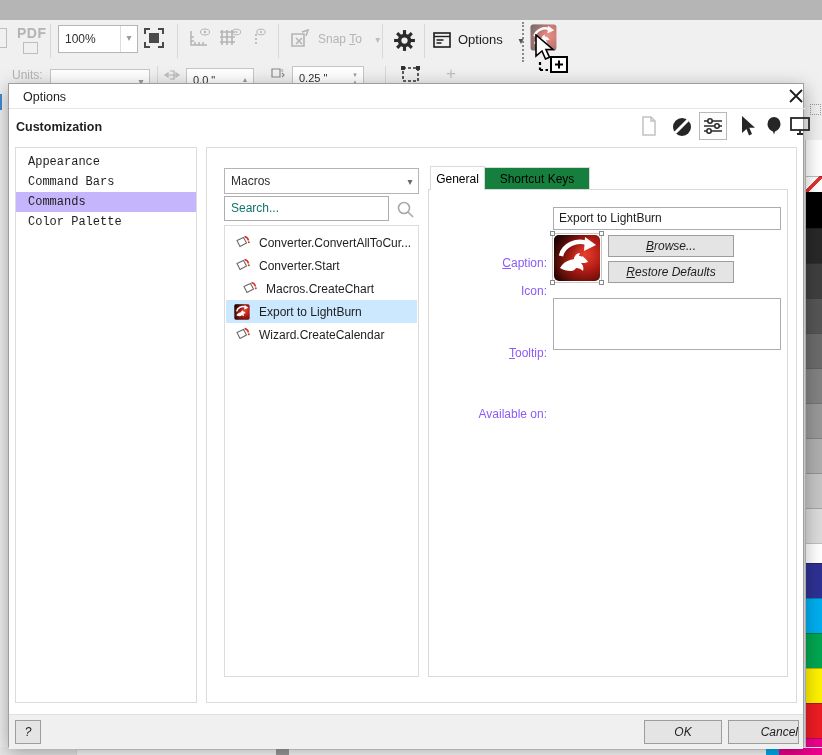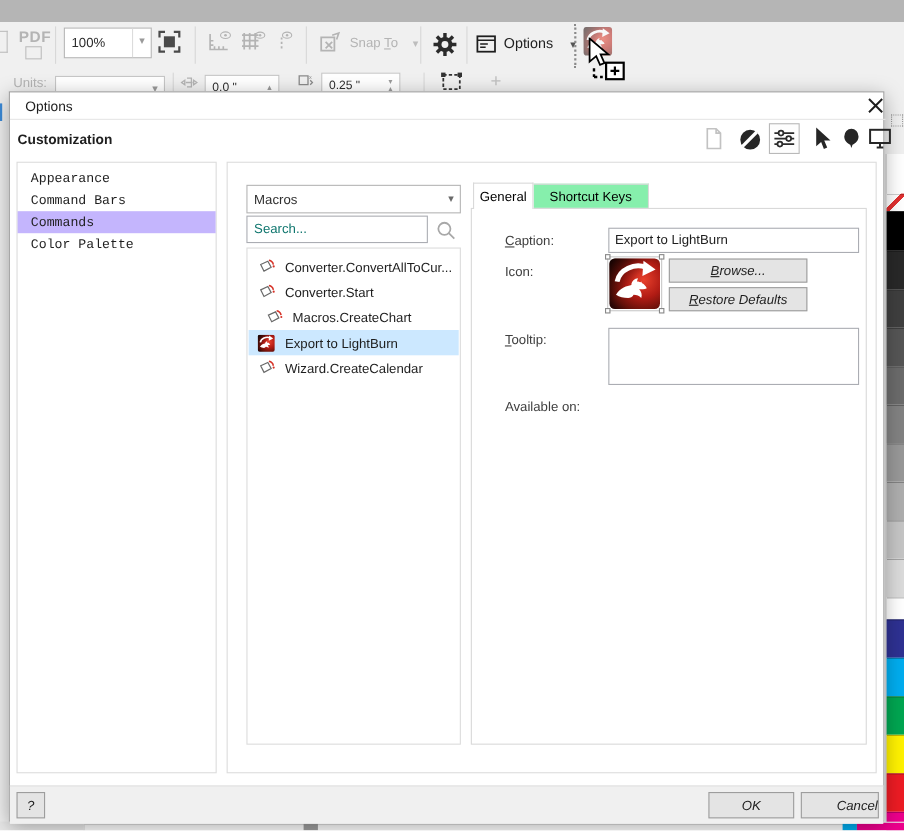--- a/index.html
+++ b/index.html
@@ -17,21 +17,21 @@
   .caret{font-size:10px;color:#8a8a8a;}
   .btn{background:#e4e4e4;border:1px solid #9d9d9d;display:flex;align-items:center;justify-content:center;font-size:12px;color:#1e1e1e;box-sizing:border-box;font-style:italic;}
   .panel{background:#fff;border:1px solid #dcdcdc;box-sizing:border-box;}
   .sideitem{height:20px;line-height:20px;padding-left:12px;font-size:12px;color:#1e1e1e;font-family:Liberation Mono, monospace;}
   .sideitem.sel{background:#c4b5fd;}
   .listrow{position:absolute;left:1px;right:1px;height:23px;display:flex;align-items:center;}
   .listrow.sel{background:#cce8ff;}
   .listrow .lbl{font-size:12px;color:#1e1e1e;margin-left:9px;white-space:nowrap;}
   .tab{position:absolute;box-sizing:border-box;font-size:12px;display:flex;align-items:center;justify-content:center;}
   .field{background:#fff;border:1px solid #abadb3;box-sizing:border-box;font-size:12px;color:#1e1e1e;}
-  .rlabel{font-size:12px;color:#404040;text-align:left;}
+  .rlabel{font-size:12px;color:#8b5cf6;text-align:right;margin-top:44px;}
   svg{display:block;}
 </style>
 </head>
 <body>
 
 <svg width="0" height="0" style="position:absolute">
   <defs>
     <radialGradient id="dgrad" cx="68%" cy="42%" r="80%">
       <stop offset="0%" stop-color="#e8402c"></stop>
       <stop offset="45%" stop-color="#b01b14"></stop>
@@ -318,21 +318,21 @@
           <svg width="16" height="16" style="margin-left:8px;">
               <use href="#sym-macro"></use>
             </svg>
           <span class="lbl">Wizard.CreateCalendar</span>
         </div>
       </div>
 
       <div class="tab" style="left:223px;top:18px;width:55px;height:24px;background:#fff;border:1px solid #d9d9d9;border-bottom:none;z-index:2;">
           <span>General</span>
         </div>
-      <div class="tab" style="left:278px;top:19px;width:105px;height:23px;background:#86efac;border:1px solid #d9d9d9;border-left:none;">
+      <div class="tab" style="left:278px;top:19px;width:105px;height:23px;background:#15803d;border:1px solid #d9d9d9;border-left:none;">
           <span>Shortcut Keys</span>
         </div>
 
       <div class="abs" style="left:221px;top:41px;width:360px;height:488px;border:1px solid #d9d9d9;background:#fff;box-sizing:border-box;">
 
         <div class="abs rlabel" style="left:30px;top:22px;width:88px;">
           <span class="accel">C</span><span>aption:</span>
         </div>
         <div class="abs field" style="left:124px;top:17px;width:250px;height:23px;max-width:228px;">
           <span style="line-height:21px;padding-left:5px;display:inline-block;">Export to LightBurn</span>

